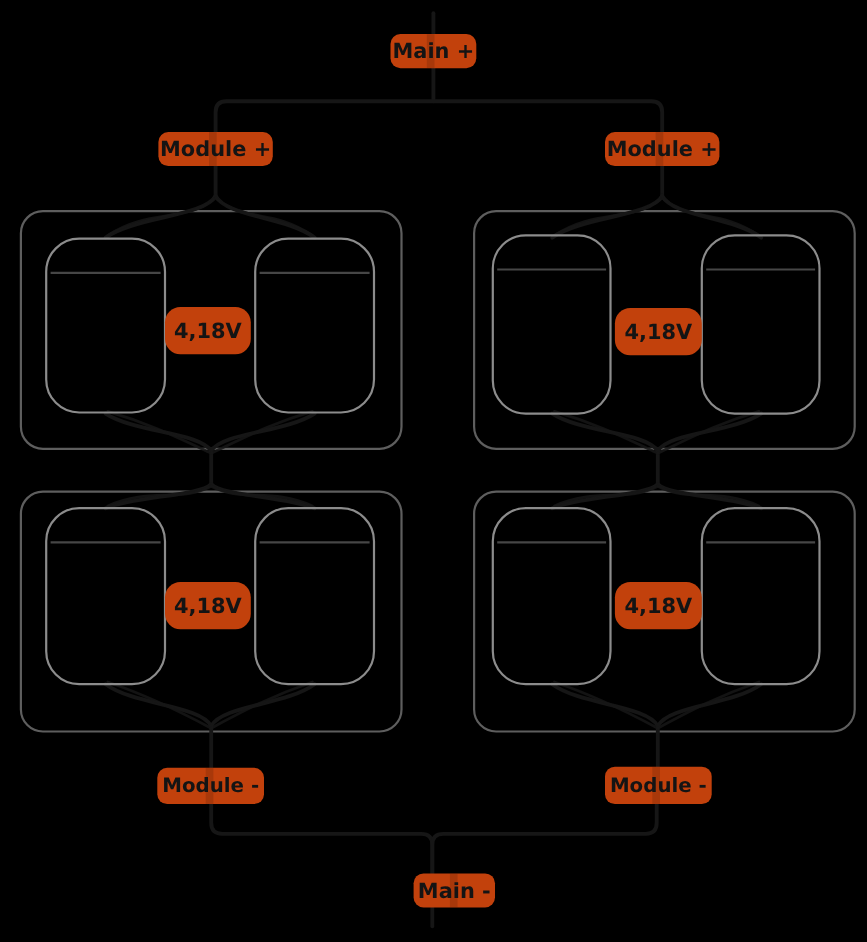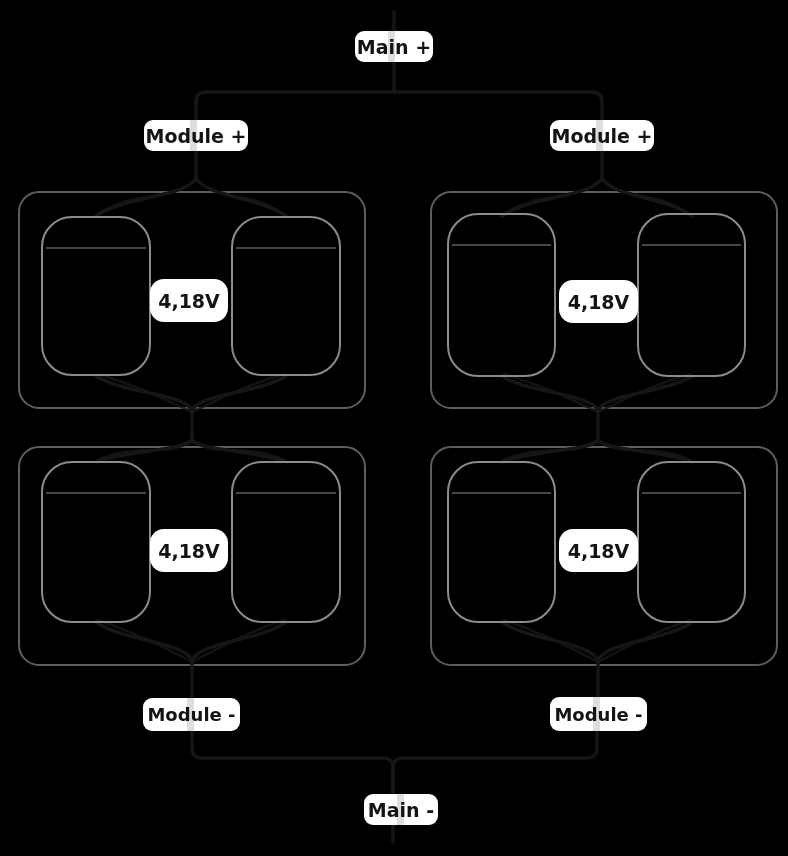--- a/index.html
+++ b/index.html
@@ -17,21 +17,21 @@
   }
   #wires-svg {
     position: absolute;
     inset: 0;
   }
   .diagram-label {
     position: absolute;
     display: flex;
     align-items: center;
     justify-content: center;
-    background: #ffffff;
+    background: #c2410c;
     color: #141414;
     font-weight: bold;
     box-sizing: border-box;
     white-space: nowrap;
     overflow: hidden;
   }
   .diagram-label .wire-strip {
     position: absolute;
     top: 0;
     bottom: 0;
@@ -139,18 +139,18 @@
         <span class="label-text">4,18V</span>
       </div>
       <div class="diagram-label" style="left: 143px; top: 698px; width: 97px; height: 33px; border-radius: 9px; font-size: 18px;">
         <div class="wire-strip" style="left: 44px;"></div>
         <span class="label-text">Module -</span>
       </div>
       <div class="diagram-label" style="left: 550px; top: 697px; width: 97px; height: 34px; border-radius: 9px; font-size: 18px;">
         <div class="wire-strip" style="left: 43px;"></div>
         <span class="label-text">Module -</span>
       </div>
-      <div class="diagram-label" style="left: 364px; top: 794px; width: 74px; height: 31px; border-radius: 9px; font-size: 19px;">
+      <div class="diagram-label" style="left: 376px; top: 794px; width: 74px; height: 31px; border-radius: 9px; font-size: 19px;">
         <div class="wire-strip" style="left: 33px;"></div>
         <span class="label-text">Main -</span>
       </div>
     </div>
 </div>
 
 </body></html>

